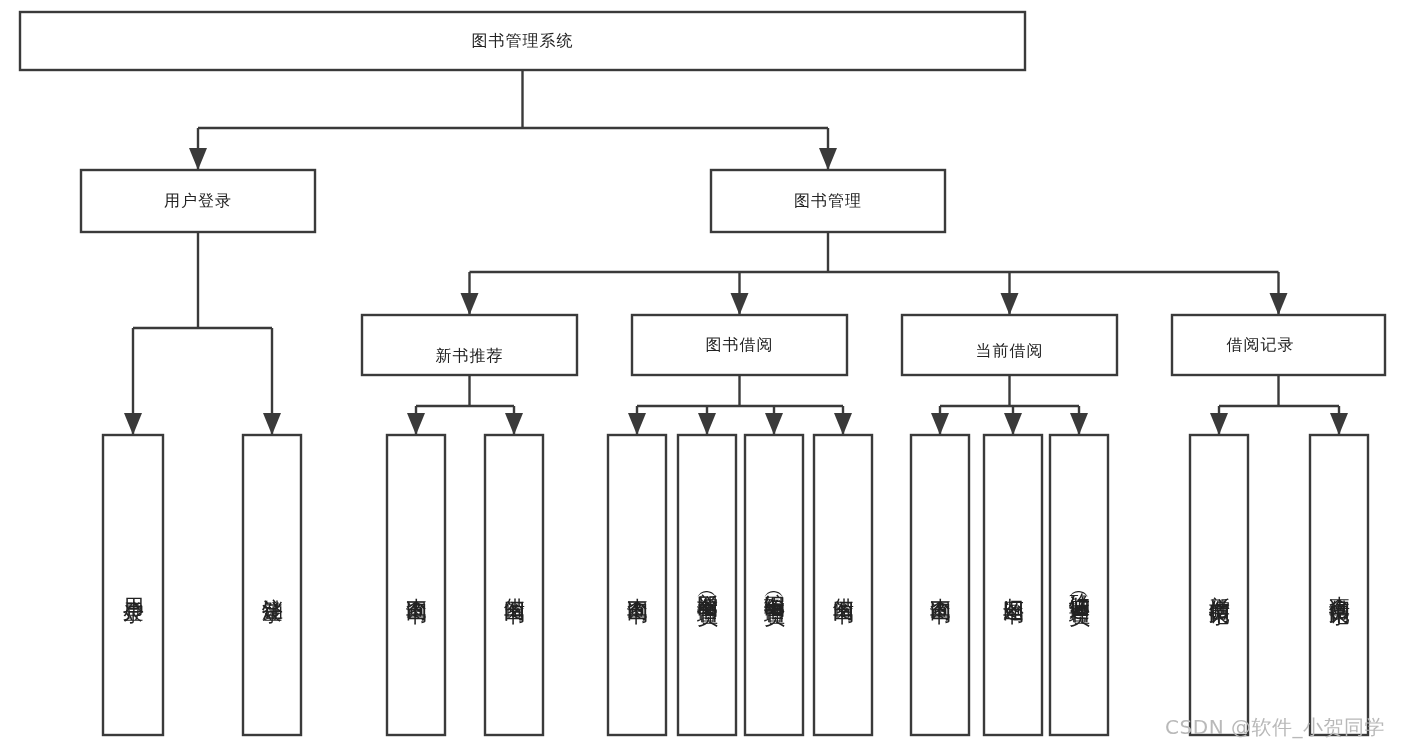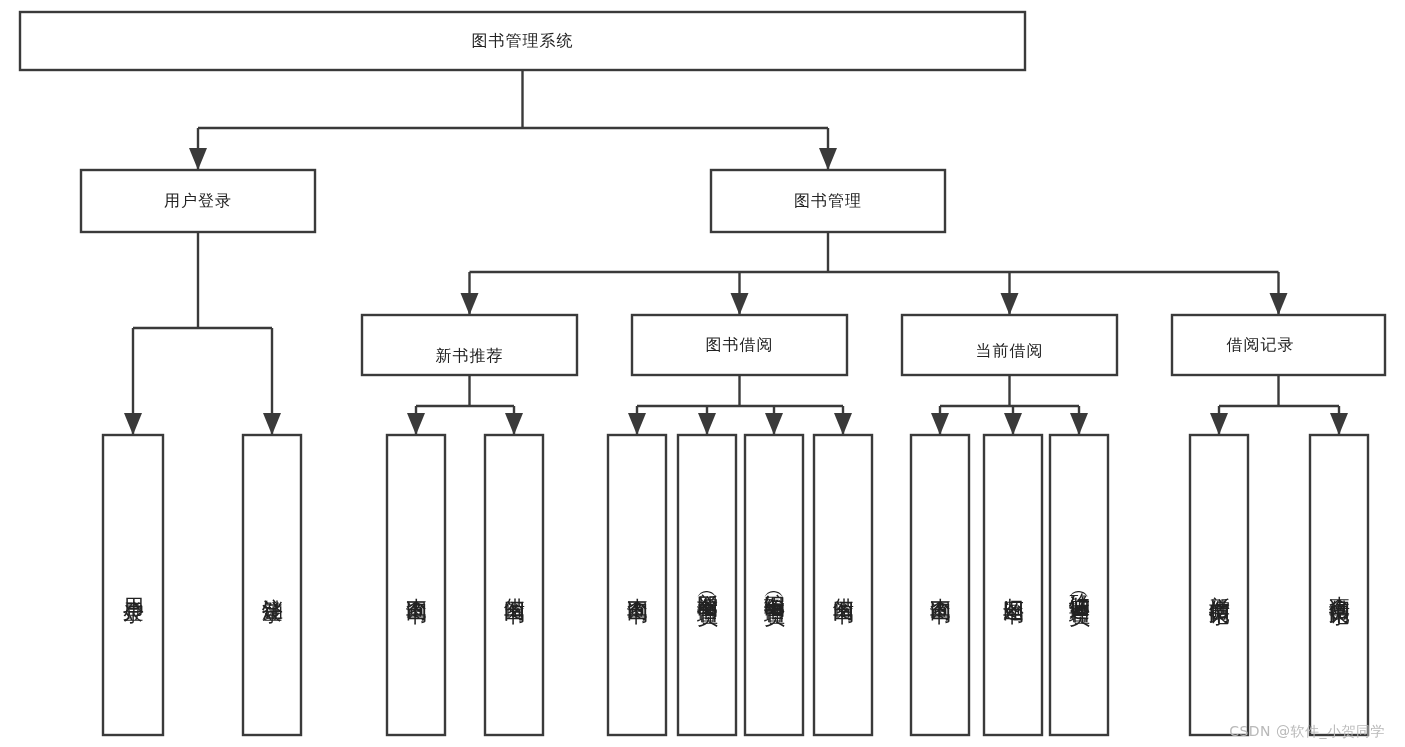--- a/index.html
+++ b/index.html
@@ -70,21 +70,21 @@
     font-size: 16px;
     color: #222222;
     white-space: nowrap;
     letter-spacing: 1px;
   }
   .watermark {
     position: absolute;
     right: 20px;
     bottom: 6px;
     font-family: "DejaVu Sans", "Liberation Sans", sans-serif;
-    font-size: 14px;
+    font-size: 20px;
     color: #b9b9b9;
     white-space: nowrap;
     letter-spacing: 0.5px;
   }
 </style>
 </head>
 <body>
 
 <div id="canvas">
 

